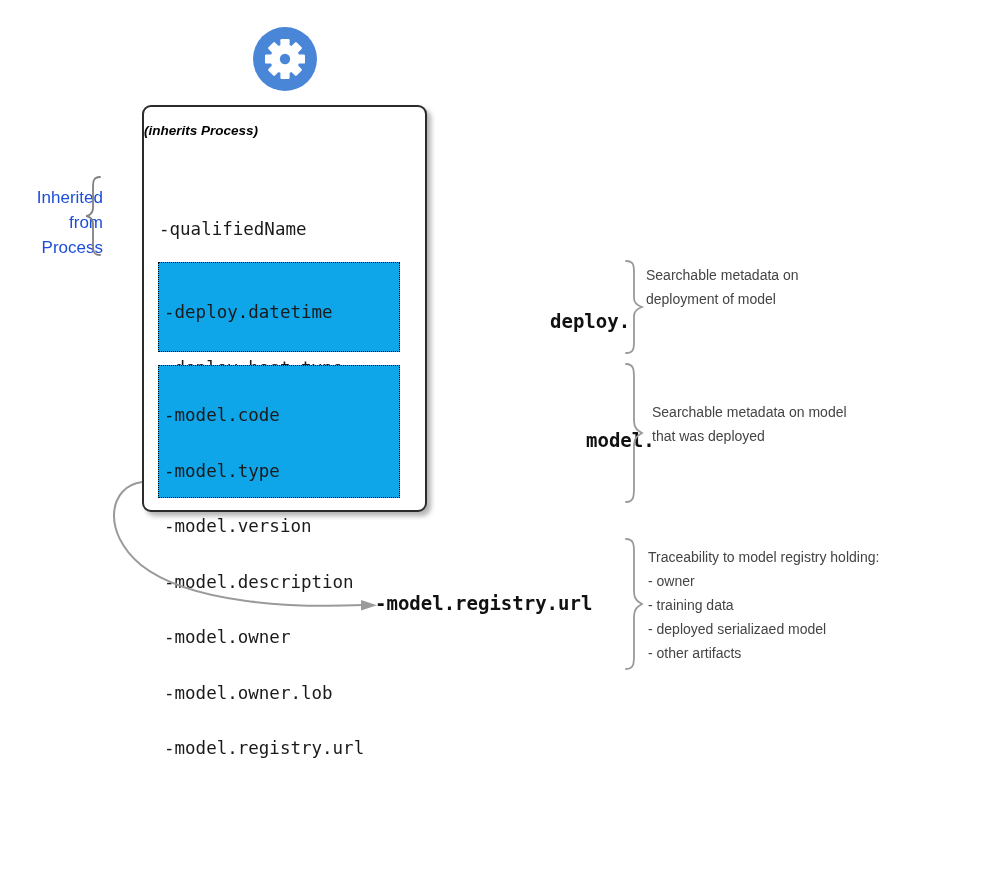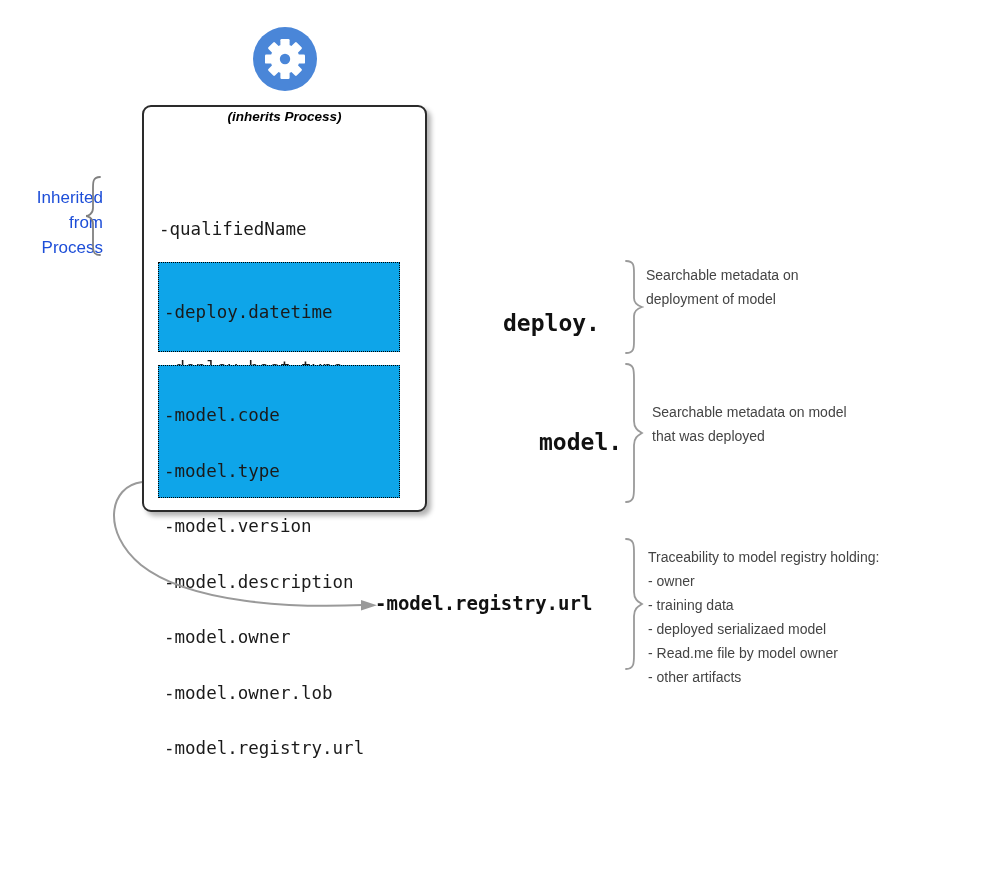--- a/index.html
+++ b/index.html
@@ -18,22 +18,22 @@
     position:absolute;left:142px;top:105px;width:285px;height:407px;
     background:#ffffff;border:2.5px solid #2b2b2b;border-radius:9px;
     box-shadow:4px 4px 5px rgba(0,0,0,0.30);
     box-sizing:border-box;
   }
   #model-title{
     text-align:center;font-size:31px;font-weight:bold;color:#000;
     margin-top:4px;letter-spacing:0px;line-height:34px;
   }
   #model-subtitle{
-    text-align:center;font-size:13.5px;font-weight:bold;font-style:italic;
-    color:#000;margin-top:2px;
+    font-size:13.5px;font-weight:bold;font-style:italic;
+    color:#000;margin-top:16px;
   }
   .field-list{
     font-family:"DejaVu Sans Mono","Liberation Mono",monospace;
     font-size:17.5px;color:#1a1a1a;line-height:18.5px;white-space:pre;
   }
   #base-fields{position:absolute;left:15px;top:76px;}
   .opt{font-size:13px;}
 
   .meta-box{
     position:absolute;background:#0ea5e9;border:1.6px dotted #000;
@@ -46,21 +46,21 @@
   
   #inherited-label{
     position:absolute;left:8px;top:185px;width:95px;
     text-align:right;font-size:17px;color:#1d4ed8;line-height:25px;
   }
   #inherited-brace{position:absolute;left:84px;top:176px;width:22px;height:80px;}
 
   
   .group-key{
     position:absolute;font-family:"DejaVu Sans Mono","Liberation Mono",monospace;
-    font-size:23px;font-weight:bold;color:#111;
+    font-size:19px;font-weight:bold;color:#111;margin-left:47px;
   }
   #deploy-key{left:503px;top:310px;}
   #model-key{left:503px;top:429px;padding-left:36px;}
 
   .brace{position:absolute;}
   #deploy-brace{left:620px;top:260px;width:24px;height:94px;}
   #model-brace{left:620px;top:363px;width:24px;height:140px;}
   #trace-brace{left:620px;top:538px;width:24px;height:132px;}
 
   .annotation{
@@ -177,17 +177,16 @@
     <svg width="24" height="132" viewBox="0 0 24 132" aria-hidden="true">
       <path d="M6 1 C14 1 14 7 14 15 L14 54 C14 62 19 64 22 66 C19 68 14 70 14 78 L14 117 C14 125 14 131 6 131" fill="none" stroke="#9a9a9a" stroke-width="1.8" stroke-linecap="round"></path>
     </svg>
   </div>
 
   <div id="trace-note" class="annotation">
     <div>Traceability to model registry holding:</div>
     <div>-  owner</div>
     <div>- training data</div>
     <div>- deployed serializaed model</div>
-    <div>- Read.me file by model owner</div>
     <div>- other artifacts</div>
   </div>
 
 </div>
 
 </body></html>

